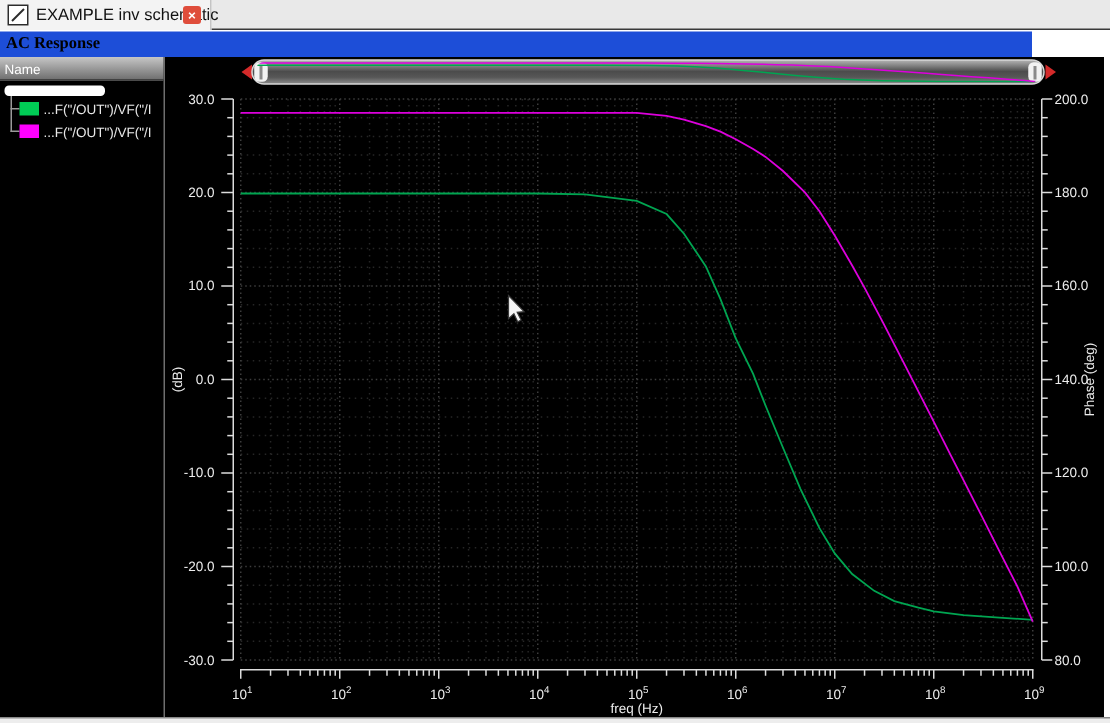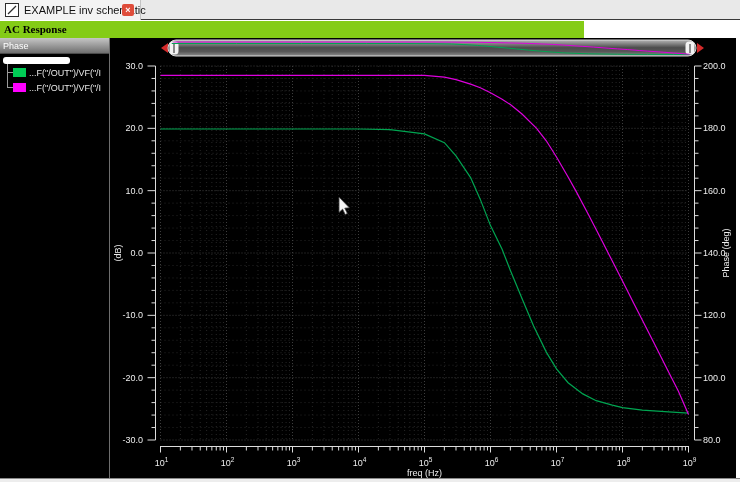--- a/index.html
+++ b/index.html
@@ -13,21 +13,21 @@
        border-right:1px solid #c4c4c4;box-sizing:border-box;}
   .doc-icon{position:absolute;left:5px;top:3px;width:12px;height:12px;background:#fff;
             border:1px solid #2c2c2c;}
   .doc-icon svg{display:block;}
   .tab-label{position:absolute;left:24px;top:4px;font-size:11px;color:#111;white-space:nowrap;}
   .close-btn{position:absolute;left:122px;top:4px;width:12px;height:12px;background:#df4d3b;
              border-radius:2px;color:#fff;font-size:9px;line-height:12px;text-align:center;
              font-weight:bold;cursor:default;}
 
   
-  .titlebar{position:absolute;left:0;top:21px;width:584px;height:17px;background:#84cc16;}
+  .titlebar{position:absolute;left:0;top:21px;width:688px;height:17px;background:#1d4ed8;}
   .title-text{position:absolute;left:4px;top:2px;font-family:"Liberation Serif",serif;
               font-weight:bold;font-size:11px;color:#000;}
 
   
   .left-col{position:absolute;left:0;top:38px;width:110px;height:440px;background:#000;
             border-right:1px solid #6e6e6e;box-sizing:border-box;}
   .name-header{position:absolute;left:0;top:0;width:100%;height:16px;
                background:linear-gradient(#c6c6c6,#6f6f6f);color:#fff;font-size:9px;
                line-height:16px;padding-left:3px;box-sizing:border-box;
                border-bottom:1px solid #4a4a4a;}
@@ -62,21 +62,21 @@
       <span class="tab-label">EXAMPLE inv schematic</span>
       <span class="close-btn">×</span>
     </div>
   </div>
 
   <div class="titlebar">
     <span class="title-text">AC Response</span>
   </div>
 
   <div class="left-col">
-    <div class="name-header">Phase</div>
+    <div class="name-header">Name</div>
     <div class="legend-scroll"></div>
     <div class="tree-v"></div>
     <div class="tree-h" style="top:34px;"></div>
     <div class="tree-h" style="top:49px;"></div>
     <div class="legend-row" style="top:29px;">
       <span class="swatch" id="swatch-0" style="background: rgb(0, 204, 85);"></span>
       <span class="legend-label">...F("/OUT")/VF("/I</span>
     </div>
     <div class="legend-row" style="top:44px;">
       <span class="swatch" id="swatch-1" style="background: rgb(255, 0, 255);"></span>

